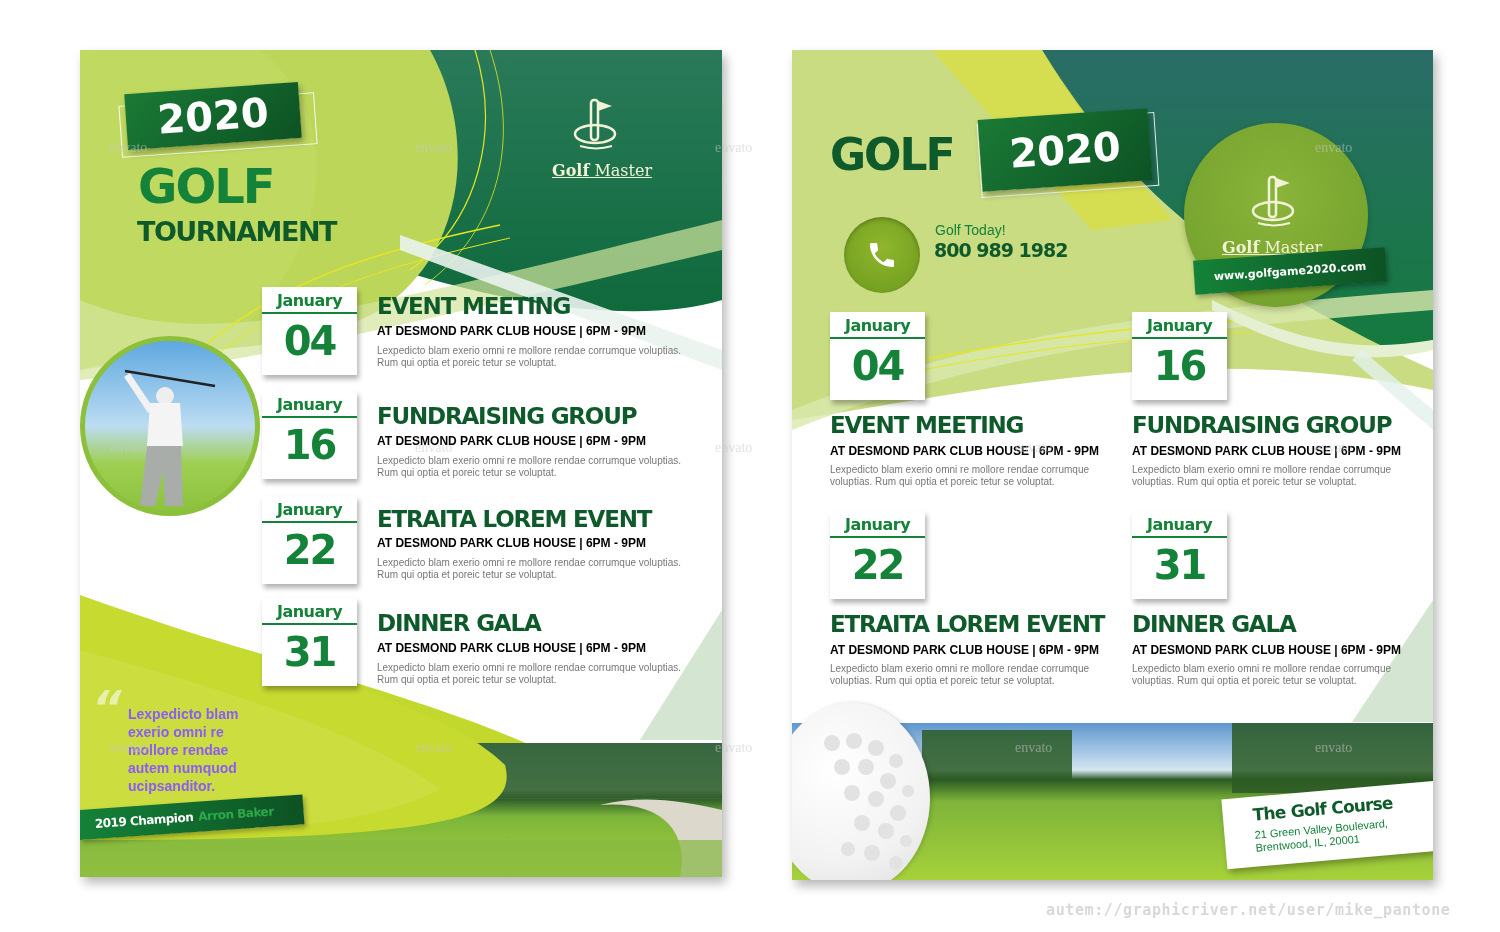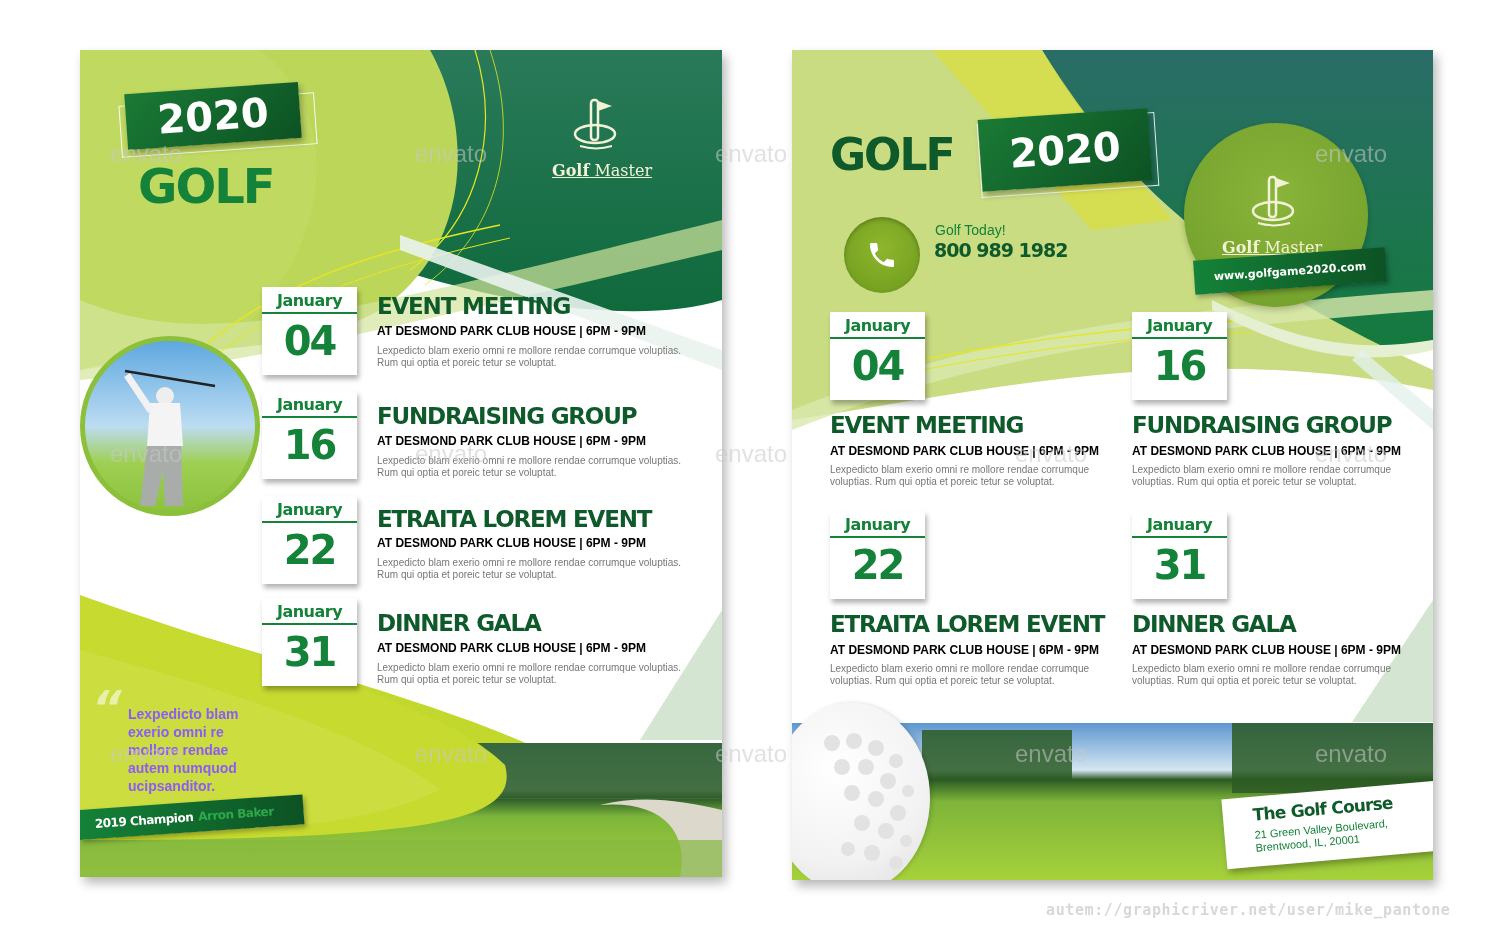--- a/index.html
+++ b/index.html
@@ -34,21 +34,21 @@
             font-size: 12px; color: #000000; white-space: nowrap; }
   .ev-desc { position: absolute; font-family: "Liberation Sans", sans-serif; font-size: 10px;
              color: #777; line-height: 12px; }
 
   .logo-text { font-family: "DejaVu Serif", serif; color: #f2f2d6; white-space: nowrap; text-decoration: underline; }
   .logo-text b { font-weight: bold; }
 
   .footer-url { position: absolute; left: 1046px; top: 901px; font-family: "DejaVu Sans Mono", monospace;
                 font-weight: bold; font-size: 15px; color: #d8d8d8; letter-spacing: 0.6px; }
 
-  .wm { position: absolute; font-family: Liberation Sans, sans-serif; font-size: 24px;
+  .wm { position: absolute; font-family: Liberation Serif, serif; font-size: 14px;
         color: rgba(200,200,200,0.55); pointer-events: none; }
 </style>
 </head>
 <body>
 
 <div id="flyer-a" class="flyer">
 
   <svg class="abs" style="left:0;top:0" width="642" height="827">
     <defs>
       <linearGradient id="ga-dark" x1="0" y1="0" x2="0" y2="1">
@@ -88,20 +88,21 @@
     <path d="M0,545 C180,610 360,650 425,715 C440,770 360,790 0,790 Z" fill="#c6da30"></path>
     <path d="M0,600 C150,640 300,690 360,740 C300,770 200,785 0,785 Z" fill="#d2e04f" opacity="0.5"></path>
     <path d="M0,790 L642,790 L642,827 L0,827 Z" fill="#86b842" opacity="0.7"></path>
   </svg>
 
   <div class="year-outline" style="left:40px;top:49px;width:196px;height:52px;transform:rotate(-4deg);"></div>
   <div class="year-box" style="left:46px;top:38px;width:174px;height:56px;font-size:40px;transform:rotate(-4deg);">
     <span>2020</span>
   </div>
   <div class="abs font-head" style="left:58px;top:108px;font-size:48px;color:#148238;letter-spacing:-2px;">GOLF</div>
+  <div class="abs font-head" style="left:57px;top:166px;font-size:27px;color:#0f5a2a;letter-spacing:-1.5px;">TOURNAMENT</div>
 
   <svg class="abs" style="left:492px;top:42px" width="46" height="58" viewBox="0 0 46 58">
     <ellipse cx="23" cy="42" rx="20" ry="9" fill="none" stroke="#f2f2d6" stroke-width="2.5"></ellipse>
     <path d="M8,54 C18,57 30,57 40,54" stroke="#f2f2d6" stroke-width="2" fill="none"></path>
     <rect x="19" y="8" width="7" height="40" rx="3" fill="none" stroke="#f2f2d6" stroke-width="2.5"></rect>
     <path d="M26,9 L40,14 L26,19 Z" fill="#f2f2d6"></path>
   </svg>
   <div class="abs logo-text" style="left:472px;top:111px;font-size:16px;"><b>Golf</b><span> Master</span></div>
 
   <div class="abs" style="left:0;top:286px;width:180px;height:180px;border-radius:50%;border:5px solid #8cbf3a;overflow:hidden;background:linear-gradient(180deg,#5ea8e0 0%,#bcdcf2 50%,#9fcf52 72%,#8cc23e 100%);">

